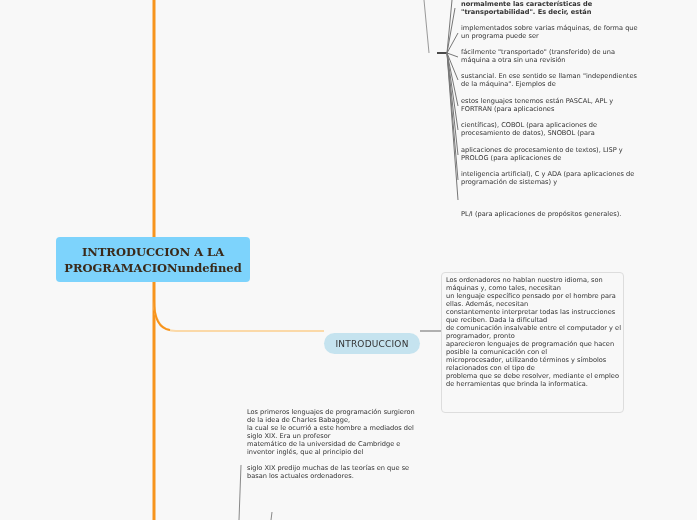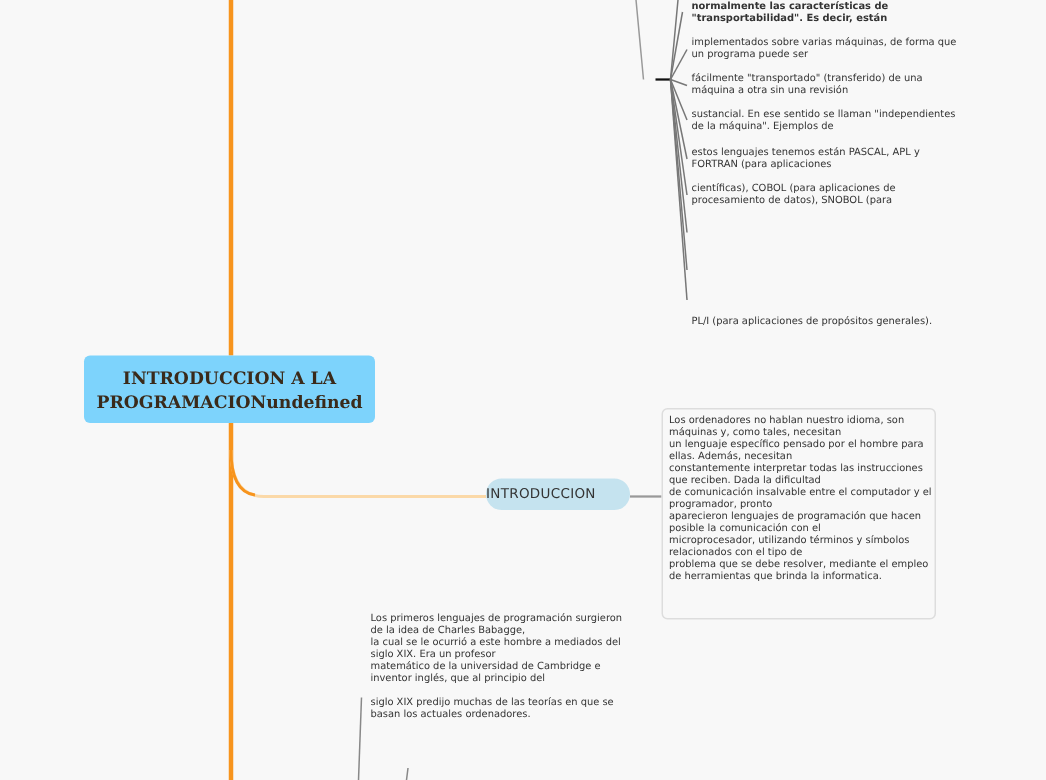--- a/index.html
+++ b/index.html
@@ -11,23 +11,23 @@
   .canvas { position:absolute; left:0; top:0; width:697px; height:520px; }
   svg.links { position:absolute; left:0; top:0; }
   .root {
     position:absolute; left:56px; top:237px; width:194px; height:45px;
     background:#7dd3fc; border-radius:4px;
     display:flex; align-items:center; justify-content:center; text-align:center;
     font-family:"DejaVu Serif", serif; font-weight:bold; font-size:11.5px; color:#3a2a1a;
     line-height:16px;
   }
   .node-pill {
-    position:absolute; left:324px; top:319px; width:96px; height:21px;
+    position:absolute; left:324px; top:333px; width:96px; height:21px;
     background:#c5e3ef; border-radius:11px;
-    display:flex; align-items:center; justify-content:flex-start;
+    display:flex; align-items:center; justify-content:center;
     font-size:9px; color:#333; letter-spacing:0.2px;
   }
   .note-box {
     position:absolute; left:441px; top:272px; width:183px; height:141px;
     background:#f8f8f8; border:1px solid #ddd; border-radius:4px;
     padding:3px 4px; box-sizing:border-box;
     font-size:6.6px; line-height:8px; color:#333;
   }
   .note-box div, .leaf div { white-space:nowrap; }
   .leaf { position:absolute; font-size:6.6px; line-height:8px; color:#333; }
@@ -90,20 +90,28 @@
     <div>de la máquina". Ejemplos de</div>
   </div>
   <div class="leaf" style="left:461px; top:97px;">
     <div>estos lenguajes tenemos están PASCAL, APL y</div>
     <div>FORTRAN (para aplicaciones</div>
   </div>
   <div class="leaf" style="left:461px; top:121px;">
     <div>científicas), COBOL (para aplicaciones de</div>
     <div>procesamiento de datos), SNOBOL (para</div>
   </div>
+  <div class="leaf" style="left:461px; top:146px;">
+    <div>aplicaciones de procesamiento de textos), LISP y</div>
+    <div>PROLOG (para aplicaciones de</div>
+  </div>
+  <div class="leaf" style="left:461px; top:170px;">
+    <div>inteligencia artificial), C y ADA (para aplicaciones de</div>
+    <div>programación de sistemas) y</div>
+  </div>
   <div class="leaf" style="left:461px; top:195px;margin-top:15px;">
     <div>PL/I (para aplicaciones de propósitos generales).</div>
   </div>
 
   <div class="node-pill">
     <span>INTRODUCCION</span>
   </div>
 
   <div class="note-box">
     <div>Los ordenadores no hablan nuestro idioma, son</div>

